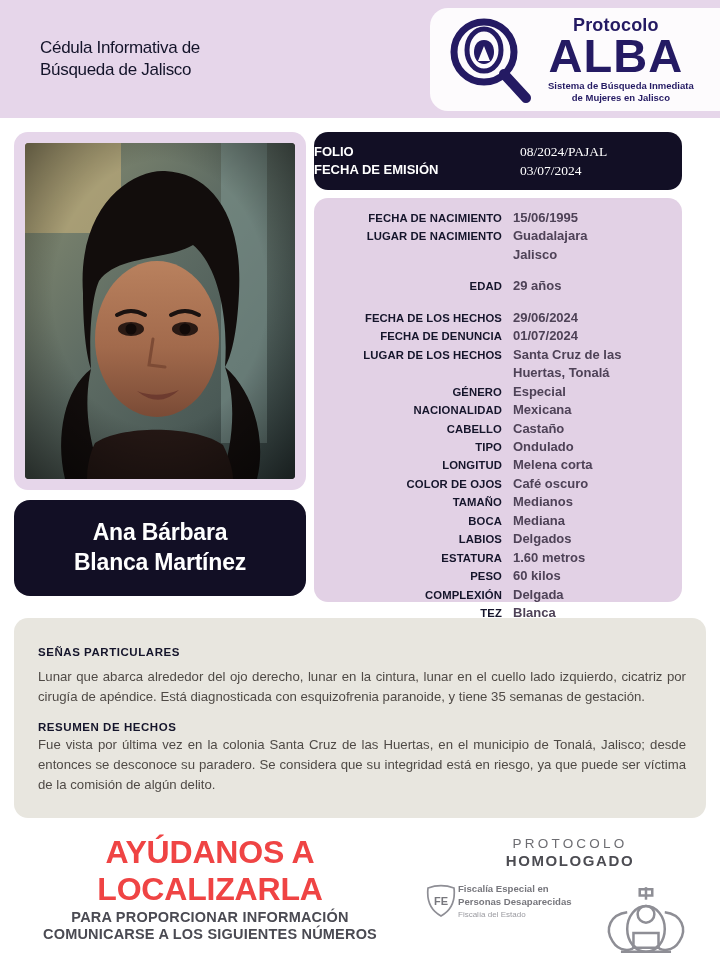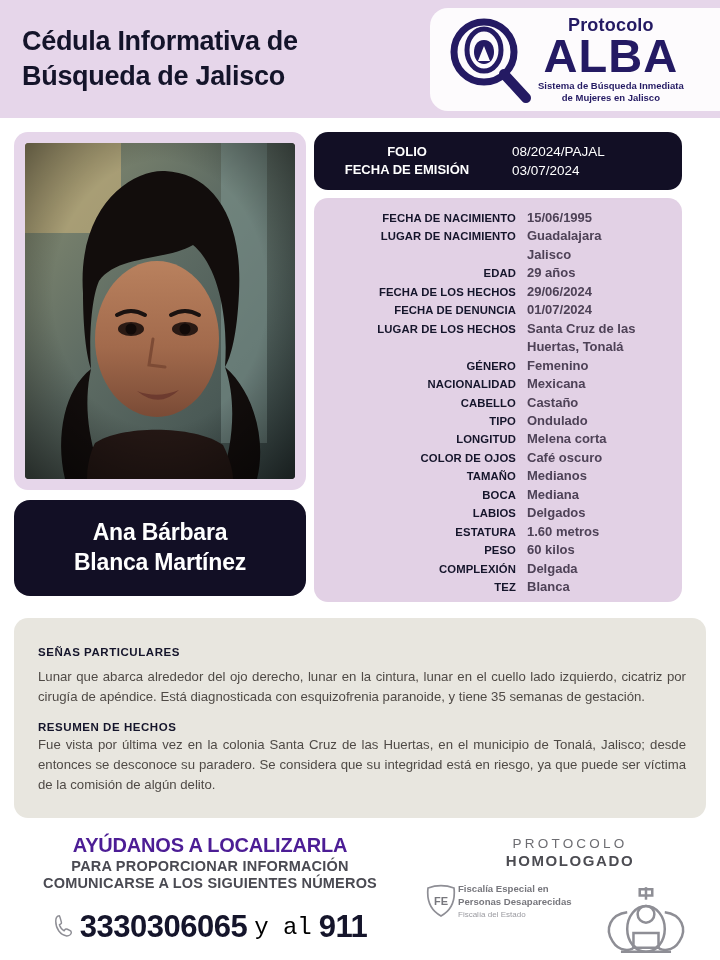--- a/index.html
+++ b/index.html
@@ -16,23 +16,23 @@
   
   .header {
     position: relative;
     width: 720px;
     height: 118px;
     background: #e6d6ea;
     display: flex;
     align-items: center;
   }
   .header-title {
-    margin-left: 22px;
-    font-size: 27px;
-    font-weight: 700;
+    margin-left: 40px;
+    font-size: 17px;
+    font-weight: 400;
     line-height: 1.30;
     color: #14142a;
     letter-spacing: -0.3px;
     max-width: 400px;
   }
   .logo-card {
     position: absolute;
     right: 0px;
     top: 8px;
     width: 290px;
@@ -48,21 +48,21 @@
   .logo-proto {
     font-size: 18px; font-weight: 800; color: #241a63;
     letter-spacing: 0.2px; text-align: center;
   }
   .logo-alba {
     font-size: 47px; font-weight: 900; color: #241a63;
     letter-spacing: 1px; line-height: 0.92; text-align: center;
   }
   .logo-sub {
     font-size: 9.5px; font-weight: 700; color: #241a63;
-    text-align: center; line-height: 1.18; margin-top: 3px;
+    text-align: center; line-height: 1.18; margin-top: 3px; margin-left: 10px;
   }
 
   
   .upper { position: relative; width: 720px; height: 492px; background:#fff; }
 
   .photo-frame {
     position: absolute; left: 14px; top: 14px;
     width: 292px; height: 358px;
     background: #e6d6ea;
     border-radius: 14px;
@@ -91,38 +91,38 @@
   }
 
   .folio-box {
     position: absolute; left: 314px; top: 14px;
     width: 368px; height: 58px;
     background: #120f25;
     border-radius: 14px;
     display: flex; align-items: center;
   }
   .folio-labels {
-    width: 186px; text-align: center;
+    width: 186px; text-align: left;
     color: #fff; font-size: 13px; font-weight: 800; line-height: 1.42;
   }
   .folio-values {
-    margin-left: 12px;
-    color: #ffffff; font-size: 13.5px; font-weight: 400; line-height: 1.42;
+    margin-left: 20px;
+    color: #ffffff; font-size: 13.5px; font-weight: 400; line-height: 1.42; font-family: Liberation Serif, serif;
   }
 
   .info-panel {
     position: absolute; left: 314px; top: 80px;
     width: 368px; height: 404px;
     background: #e2d1e5;
     border-radius: 14px;
-    padding: 11px 14px 10px 16px;
+    padding: 11px 14px 10px 2px;
   }
   .rows { display: block; }
   .row { display: flex; align-items: flex-start; margin-bottom: 0px; }
-  .row.gap { }
+  .row.gap { margin-top: 13px; }
   .row .lbl {
     width: 186px; flex: 0 0 186px; text-align: right;
     font-size: 11.3px; font-weight: 800; color: #15152b;
     letter-spacing: 0.1px; line-height: 1.63;
     text-transform: uppercase;
   }
   .row .val {
     margin-left: 11px;
     font-size: 13px; font-weight: 700; color: #4e4257;
     line-height: 1.42;
@@ -146,21 +146,21 @@
     text-align: justify; margin-top: 9px;
   }
   .sec2 { margin-top: 14px; }
   .sec2 .sec-body { margin-top: 2px; }
 
   
   .footer { position: absolute; left:0; top: 828px; width: 720px; height: 132px; background:#fff; }
 
   .cta { position: absolute; left: 8px; top: 6px; width: 404px; text-align: center; }
   .cta-1 {
-    font-size: 20px; font-weight: 800; color: #4c1d95;
+    font-size: 32px; font-weight: 800; color: #ef4444;
     letter-spacing: -0.2px;
   }
   .cta-2 {
     font-size: 14.5px; font-weight: 600; color: #4a4a52;
     letter-spacing: 0.2px; margin-top: 1px;
   }
   .cta-3 {
     font-size: 14.5px; font-weight: 600; color: #4a4a52;
     letter-spacing: 0.2px; margin-top: 1px;
   }
@@ -301,21 +301,21 @@
         <div class="row">
           <div class="lbl">FECHA DE DENUNCIA</div>
           <div class="val"><span>01/07/2024</span></div>
         </div>
         <div class="row">
           <div class="lbl">LUGAR DE LOS HECHOS</div>
           <div class="val"><span>Santa Cruz de las</span><span class="l2">Huertas, Tonalá</span></div>
         </div>
         <div class="row">
           <div class="lbl">GÉNERO</div>
-          <div class="val"><span>Femenino</span></div>
+          <div class="val"><span>Especial</span></div>
         </div>
         <div class="row">
           <div class="lbl">NACIONALIDAD</div>
           <div class="val"><span>Mexicana</span></div>
         </div>
         <div class="row">
           <div class="lbl">CABELLO</div>
           <div class="val"><span>Castaño</span></div>
         </div>
         <div class="row">

